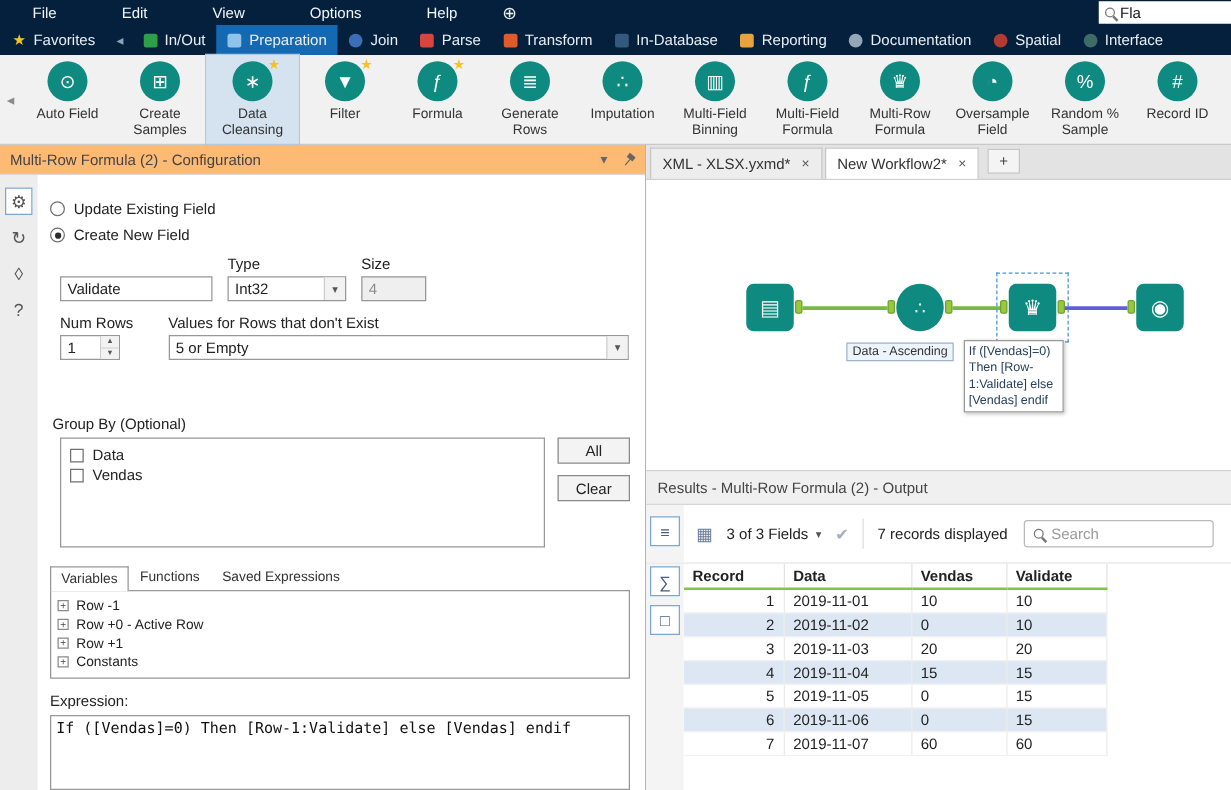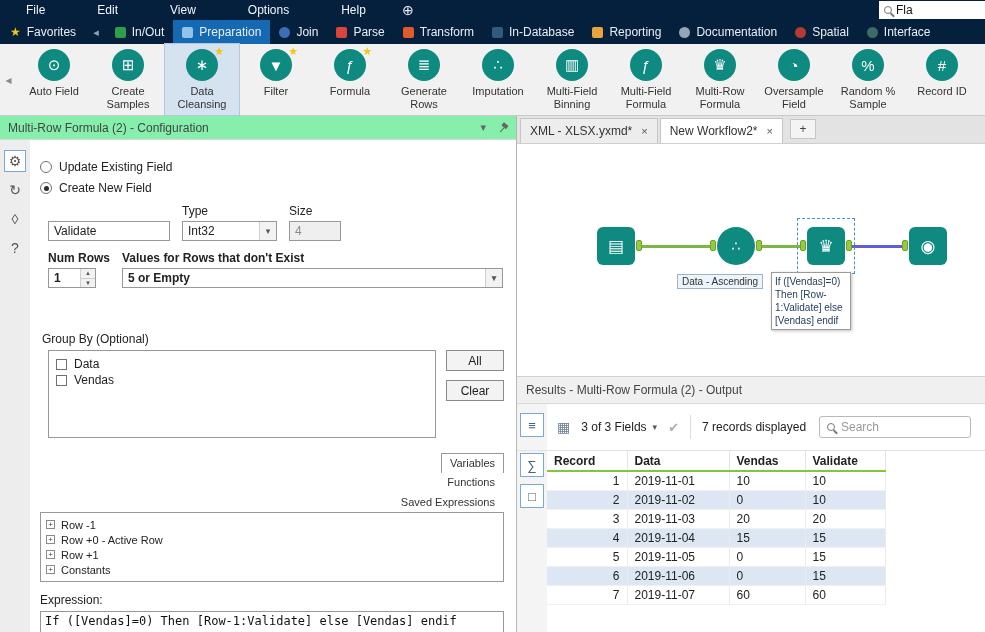--- a/index.html
+++ b/index.html
@@ -34,21 +34,21 @@
   .ticon { width:32px; height:32px; border-radius:50%; background:#0e8a80; color:#fff; display:flex; align-items:center; justify-content:center; font-size:15px; flex:0 0 auto; }
   .tool .tstar { position:absolute; top:1px; right:15px; color:#f6c21c; font-size:11px; display:none; }
   .tool.starred .tstar { display:block; }
   .tlabel { font-size:11px; text-align:center; line-height:1.15; margin-top:4px; color:#333; }
 
   
   .main { flex:1; display:flex; min-height:0; }
 
   
   .config { width:517px; flex:0 0 auto; border-right:1px solid #b5b5b5; display:flex; flex-direction:column; background:#fff; }
-  .panel-header { height:24px; background:#86efac; border-bottom:1px solid #d8d8d8; display:flex; align-items:center; padding:0 8px; color:#444; flex:0 0 auto; }
+  .panel-header { height:24px; background:#fdba74; border-bottom:1px solid #d8d8d8; display:flex; align-items:center; padding:0 8px; color:#444; flex:0 0 auto; }
   .panel-header .sp { flex:1; }
   .ph-icon { color:#666; margin-left:10px; font-size:11px; }
   .pin-icon { width:10px; height:10px; position:relative; transform:rotate(40deg); margin-left:12px; }
   .pin-icon::before { content:""; position:absolute; top:0; left:2px; width:6px; height:4px; background:#666; }
   .pin-icon::after { content:""; position:absolute; top:4px; left:4.5px; width:1.5px; height:6px; background:#666; }
   .config-body { flex:1; display:flex; min-height:0; }
   .sidestrip { width:30px; background:#ededed; padding-top:10px; display:flex; flex-direction:column; align-items:center; gap:7px; flex:0 0 auto; }
   .sicon { width:22px; height:22px; display:flex; align-items:center; justify-content:center; color:#555; font-size:14px; }
   .sicon.active { background:#fff; border:1px solid #7aa7d6; }
   .config-content { flex:1; padding:20px 12px 0 10px; overflow:hidden; display:flex; flex-direction:column; }
@@ -59,38 +59,38 @@
 
   .lbl { color:#222; margin-bottom:3px; }
   .tbox { border:1px solid #989898; height:20px; display:flex; align-items:center; padding:0 5px; background:#fff; }
   .dropdown { border:1px solid #989898; height:20px; display:flex; align-items:center; background:#fff; padding-left:5px; }
   .dd-arrow { margin-left:auto; width:17px; align-self:stretch; border-left:1px solid #cfcfcf; display:flex; align-items:center; justify-content:center; color:#555; background:#f2f2f2; font-size:9px; }
   .field-row { display:flex; gap:12px; align-items:flex-end; margin:2px 0 10px 8px; }
   .validate-box { width:122px; }
   .type-dd { width:95px; }
   .size-box { width:52px; background:#efefef; color:#8a8a8a; }
 
-  .nr-row { display:flex; gap:12px; margin-left:8px; margin-bottom:12px;font-weight:bold; }
+  .nr-row { display:flex; gap:28px; margin-left:8px; margin-bottom:12px; }
   .spinner { width:48px; border:1px solid #989898; height:20px; display:flex; background:#fff; }
   .spin-val { flex:1; display:flex; align-items:center; padding-left:5px; }
   .spin-btns { width:15px; border-left:1px solid #cfcfcf; display:flex; flex-direction:column; }
   .spin-btns span { flex:1; display:flex; align-items:center; justify-content:center; font-size:6px; color:#555; background:#f2f2f2; }
   .spin-btns span:first-child { border-bottom:1px solid #cfcfcf; }
   .vals-col { flex:1; margin-right:1px; }
   .values-dd { width:100%; }
 
   .groupby { margin-left:2px;margin-top:32px; }
   .group-row { display:flex; gap:10px; margin-top:4px; margin-left:6px; }
   .group-list { width:388px; height:88px; border:1px solid #989898; padding:5px 7px; background:#fff; }
   .chk-row { display:flex; align-items:center; gap:7px; height:16px; }
   .chk { width:11px; height:11px; border:1px solid #707070; background:#fff; flex:0 0 auto; }
   .group-btns { display:flex; flex-direction:column; gap:9px; }
   .btn { width:58px; height:21px; border:1px solid #8a8a8a; background:#f3f3f3; display:flex; align-items:center; justify-content:center; }
 
-  .vtabs { display:flex; align-items:flex-end; margin-top:14px;flex-direction:column; }
+  .vtabs { display:flex; align-items:flex-end; margin-top:14px; }
   .vtab { padding:3px 8px 4px; font-size:11px; color:#333; border:1px solid transparent; border-bottom:none; }
   .vtab.active { background:#fff; border-color:#989898; position:relative; top:1px; }
   .var-list { border:1px solid #989898; height:120px; padding:4px 5px; background:#fff; }
   .tree-row { display:flex; align-items:center; gap:6px; height:15px; font-size:11px; color:#222; }
   .expander { width:9px; height:9px; border:1px solid #8a8a8a; display:flex; align-items:center; justify-content:center; font-size:8px; line-height:1; color:#444; background:#fff; flex:0 0 auto; }
 
   .expr-label { margin-top:11px; margin-bottom:4px; }
   .expr-box { border:1px solid #989898; flex:1; min-height:60px; font-family:"DejaVu Sans Mono",monospace; font-size:12px; padding:2px 4px; background:#fff; color:#111; }
 
   

